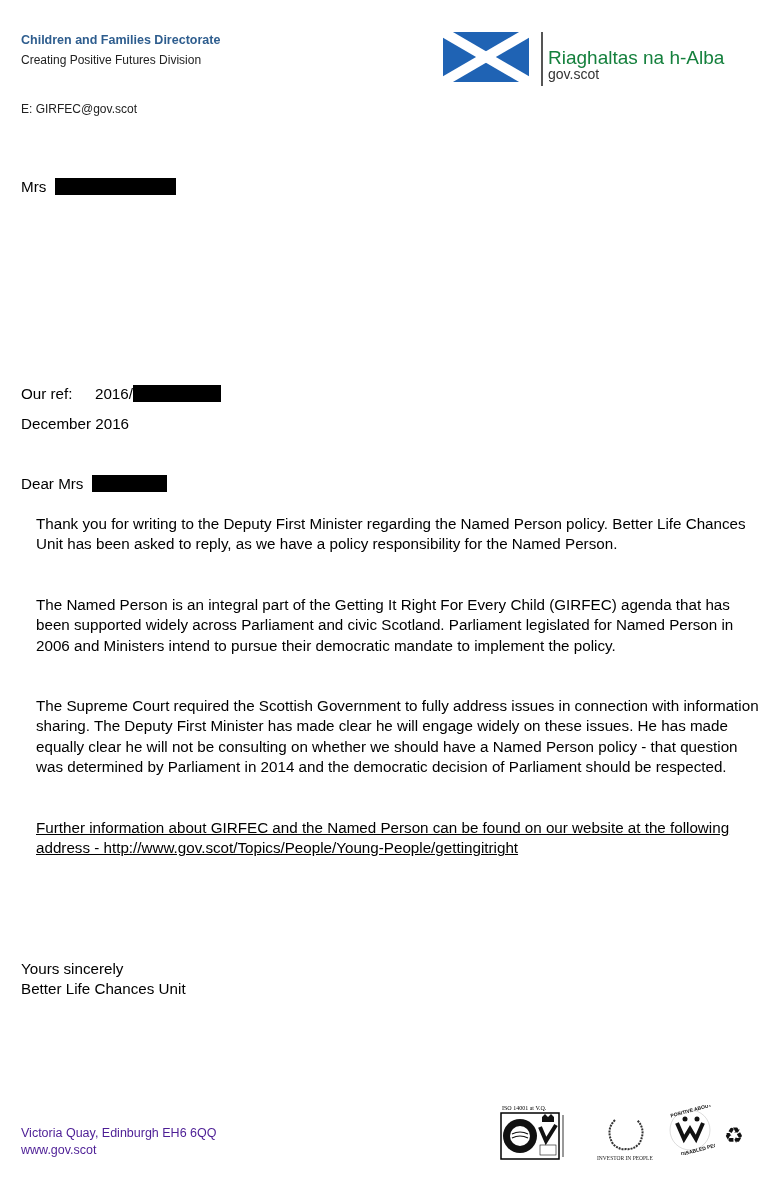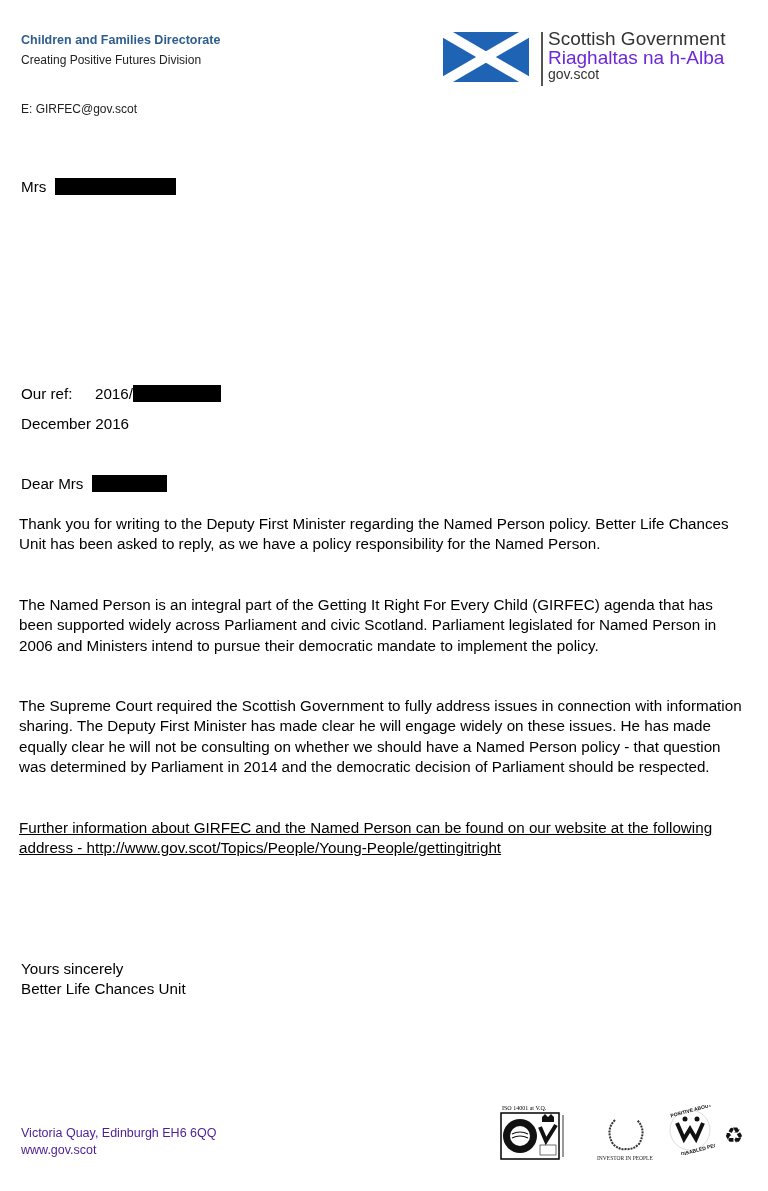--- a/index.html
+++ b/index.html
@@ -6,43 +6,42 @@
     body { width: 768px; height: 1191px; position: relative; overflow: hidden;
            font-family: "Liberation Sans", sans-serif; color: #1a1a1a; }
     .abs { position: absolute; }
     .dir { left: 21px; top: 33px; font-size: 12.5px; font-weight: bold; color: #2e5d8e; }
     .div { left: 21px; top: 53px; font-size: 12px; color: #222; }
     .email { left: 21px; top: 102px; font-size: 12px; color: #222; }
     .logo { left: 443px; top: 30px; width: 310px; height: 56px; }
     .flag { position: absolute; left: 0; top: 2px; width: 86px; height: 50px; }
     .logo-bar { position: absolute; left: 98px; top: 2px; width: 2px; height: 54px; background: #555; }
     .logo-t1 { position: absolute; left: 105px; top: -2px; font-size: 19px; color: #333; white-space: nowrap; }
-    .logo-t2 { position: absolute; left: 105px; top: 17px; font-size: 19px; color: #6d28d9; white-space: nowrap; }
+    .logo-t2 { position: absolute; left: 105px; top: 17px; font-size: 19px; color: #15803d; white-space: nowrap; }
     .logo-t3 { position: absolute; left: 105px; top: 36px; font-size: 14px; color: #333; white-space: nowrap; }
     .body-text { font-size: 15.2px; line-height: 20.3px; color: #000000; }
     .redact { display: inline-block; background: #000; vertical-align: -3px; height: 17px; }
-    .para { left: 19px; width: 730px; }
+    .para { left: 36px; width: 730px; }
     .footer { font-size: 12.5px; color: #4c1d95; }
     .badges { left: 500px; top: 1100px; width: 260px; height: 65px; }
   </style>
 </head>
 <body>
 
 <div class="abs dir">Children and Families Directorate</div>
 <div class="abs div">Creating Positive Futures Division</div>
 <div class="abs email">E: GIRFEC@gov.scot</div>
 
 <div class="abs logo">
   <svg class="flag" viewBox="0 0 86 50">
     <rect x="0" y="0" width="86" height="50" fill="#1f63b4"></rect>
     <line x1="0" y1="0" x2="86" y2="50" stroke="#ffffff" stroke-width="10"></line>
     <line x1="86" y1="0" x2="0" y2="50" stroke="#ffffff" stroke-width="10"></line>
   </svg>
   <div class="logo-bar"></div>
-  <div class="logo-t1">Scottish Government</div>
   <div class="logo-t2">Riaghaltas na h-Alba</div>
   <div class="logo-t3">gov.scot</div>
 </div>
 
 <div class="abs body-text" style="left:21px; top:177px;">
   <span>Mrs</span>
   <span class="redact" style="width:121px; margin-left:4px;"></span>
 </div>
 
 <div class="abs body-text" style="left:21px; top:384px;">

